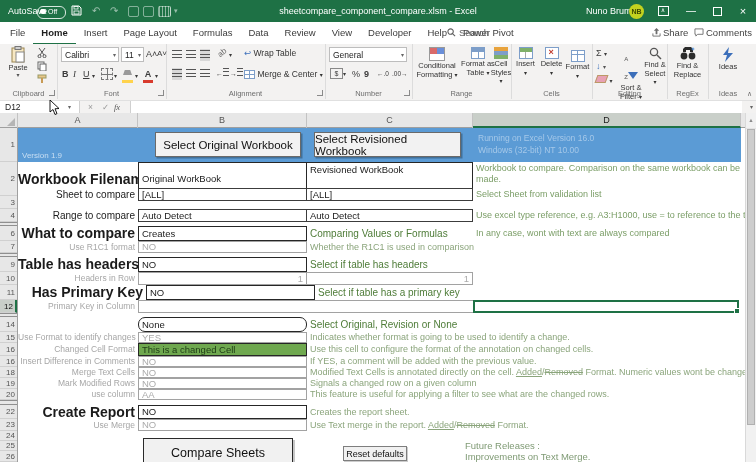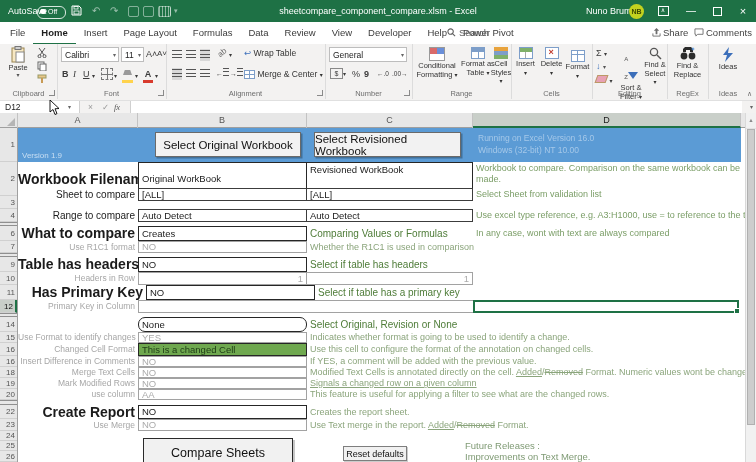--- a/index.html
+++ b/index.html
@@ -466,21 +466,21 @@
           <div class="desc du" style="line-height: 11px;">If YES, a comment will be added with the previous value.</div>
         </div>
         <div class="srow" style="top: 239px; height: 11px;">
           <div class="rlab ls" style="line-height: 11px;">Merge Text Cells</div>
           <div class="bx bx-s vm" style="left: 120px; width: 169px; height: 11px; line-height: 9px;">NO</div>
           <div class="desc du" style="line-height: 11px;"><span>Modified Text Cells is annotated directly on the cell. </span><u class="ad">Added</u><span>/</span><s class="rm">Removed</s><span> Format. Numeric values wont be changed</span></div>
         </div>
         <div class="srow" style="top: 250px; height: 11px;">
           <div class="rlab ls" style="line-height: 11px;">Mark Modified Rows</div>
           <div class="bx bx-s vm" style="left: 120px; width: 169px; height: 11px; line-height: 9px;">NO</div>
-          <div class="desc du" style="line-height: 11px; text-decoration: underline;">Signals a changed row on a given column</div>
+          <div class="desc du" style="line-height: 11px;">Signals a changed row on a given column</div>
         </div>
         <div class="srow" style="top: 261px; height: 11px;">
           <div class="rlab ls" style="line-height: 11px;">use column</div>
           <div class="bx bx-s vm" style="left: 120px; width: 169px; height: 11px; line-height: 9px;">AA</div>
           <div class="desc du" style="line-height: 11px;">This feature is useful for applying a filter to see what are the changed rows.</div>
         </div>
         <div class="srow" style="top: 277px; height: 14px;">
           <div class="rlab lm" style="line-height: 14px;">Create Report</div>
           <div class="bx bx-m v" style="left: 120px; width: 169px; height: 14px; line-height: 12px;">NO</div>
           <div class="desc du" style="line-height: 14px;">Creates the report sheet.</div>

